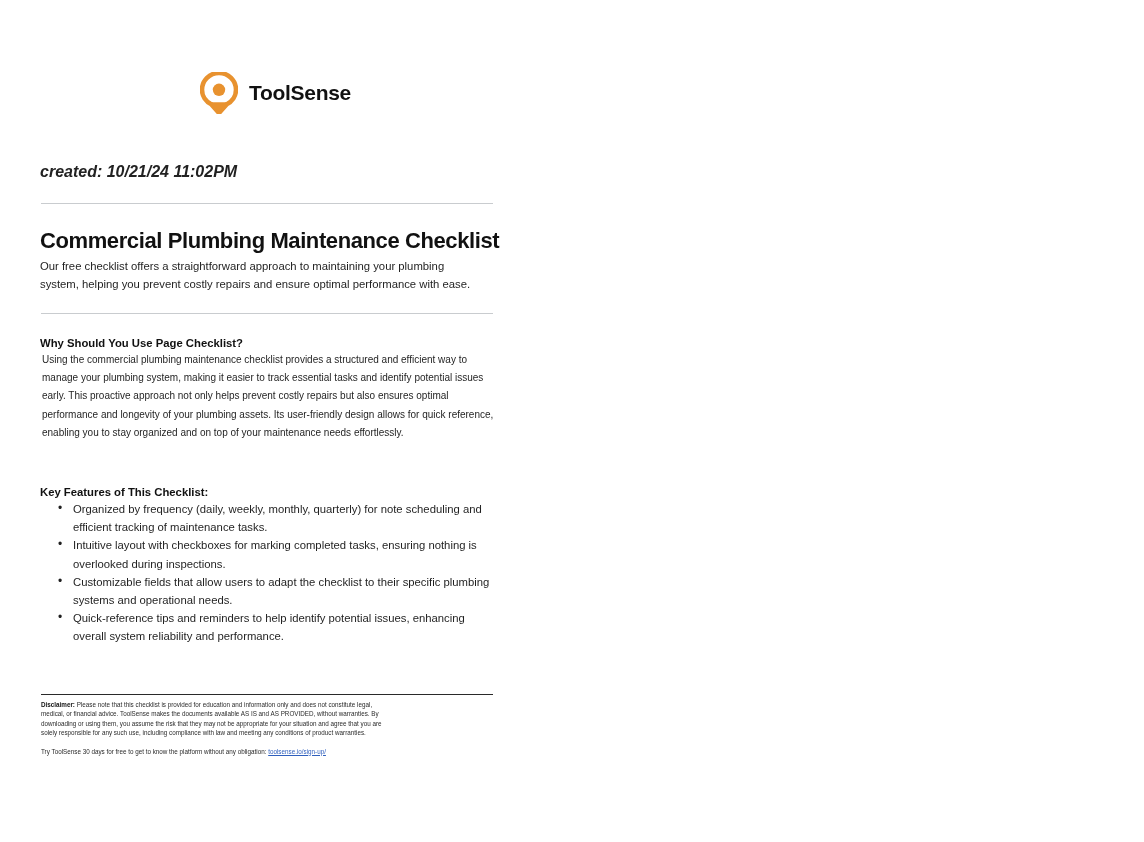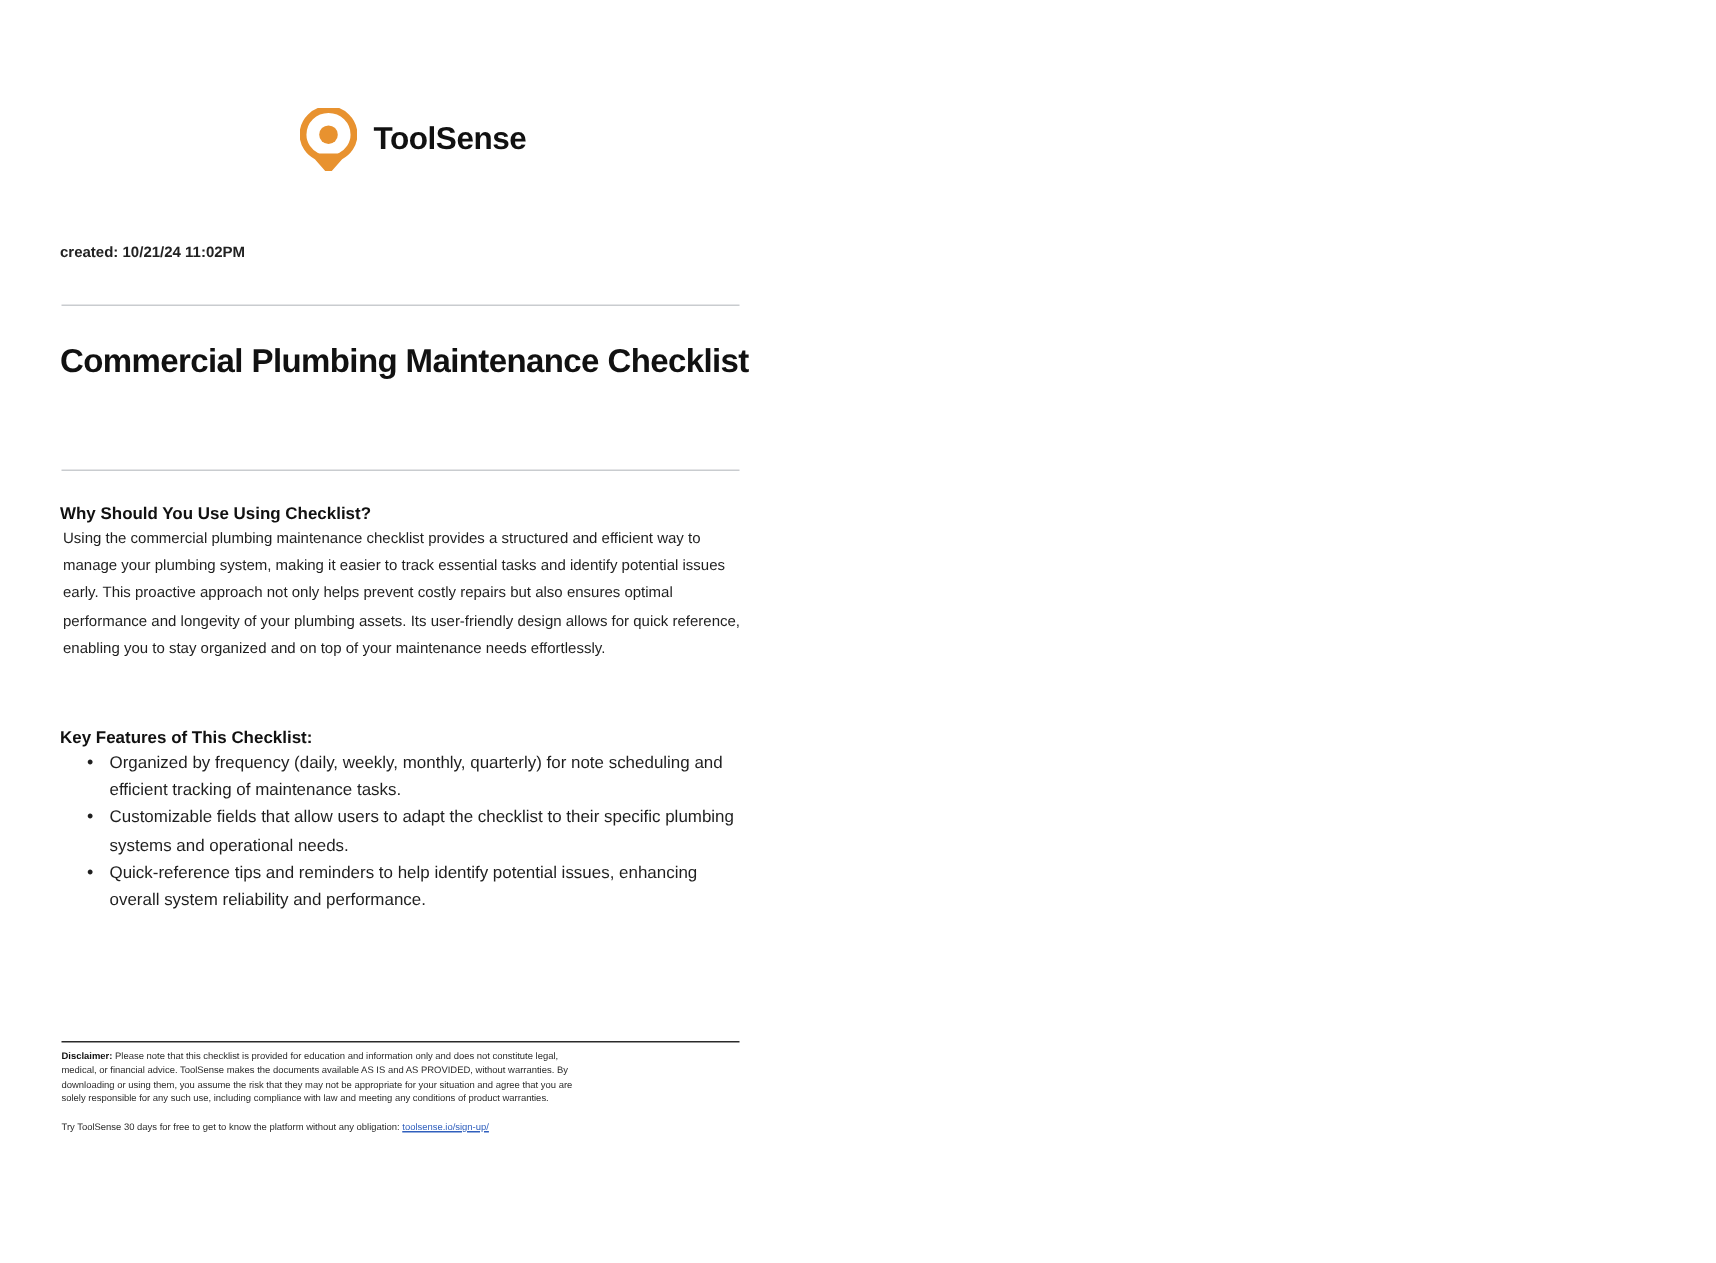--- a/index.html
+++ b/index.html
@@ -45,21 +45,22 @@
     font-weight: bold;
     letter-spacing: -0.3px;
     color: #111111;
   }
 
   
   .created {
     position: absolute;
     left: 40px;
     top: 163px;
-    font-size: 10px;
+    font-size: 16px;
+    font-style: italic;
     font-weight: bold;
     color: #222222;
   }
   .rule {
     position: absolute;
     left: 41px;
     width: 452px;
     height: 1px;
     background: #c9cccf;
   }
@@ -181,32 +182,34 @@
       </svg>
     </span>
     <span class="logo-word">ToolSense</span>
   </div>
 
   <div class="created">created: 10/21/24 11:02PM</div>
 
   <div class="rule" id="rule-top"></div>
 
   <div class="doc-title">Commercial Plumbing Maintenance Checklist</div>
+  <div class="doc-sub">Our free checklist offers a straightforward approach to maintaining your plumbing system, helping you prevent costly repairs and ensure optimal performance with ease.</div>
 
   <div class="rule" id="rule-mid"></div>
 
   <div class="block" id="block-why">
-    <h3>Why Should You Use Using Checklist?</h3>
+    <h3>Why Should You Use Page Checklist?</h3>
     <p>Using the commercial plumbing maintenance checklist provides a structured and efficient way to manage your plumbing system, making it easier to track essential tasks and identify potential issues early. This proactive approach not only helps prevent costly repairs but also ensures optimal performance and longevity of your plumbing assets. Its user-friendly design allows for quick reference, enabling you to stay organized and on top of your maintenance needs effortlessly.</p>
   </div>
 
   <div class="block" id="block-features">
     <h3>Key Features of This Checklist:</h3>
     <ul>
       <li>Organized by frequency (daily, weekly, monthly, quarterly) for note scheduling and efficient tracking of maintenance tasks.</li>
+      <li>Intuitive layout with checkboxes for marking completed tasks, ensuring nothing is overlooked during inspections.</li>
       <li>Customizable fields that allow users to adapt the checklist to their specific plumbing systems and operational needs.</li>
       <li>Quick-reference tips and reminders to help identify potential issues, enhancing overall system reliability and performance.</li>
     </ul>
   </div>
 
   <div class="footer">
     <div class="footer-left">
       <div class="disclaimer"><b>Disclaimer:</b><span> Please note that this checklist is provided for education and information only and does not constitute legal, medical, or financial advice. ToolSense makes the documents available AS IS and AS PROVIDED, without warranties. By downloading or using them, you assume the risk that they may not be appropriate for your situation and agree that you are solely responsible for any such use, including compliance with law and meeting any conditions of product warranties.</span></div>
       <div class="trial"><span>Try ToolSense 30 days for free to get to know the platform without any obligation: </span><a href="#">toolsense.io/sign-up/</a></div>
     </div>

